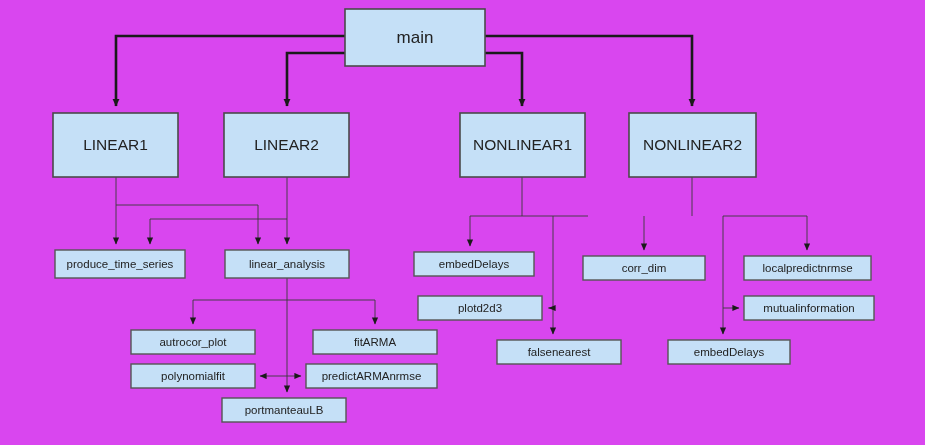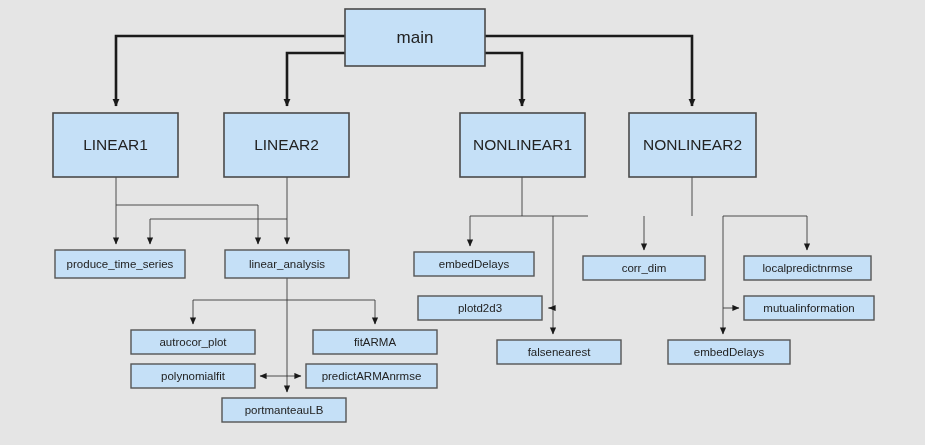--- a/index.html
+++ b/index.html
@@ -10,21 +10,21 @@
   body {
     width: 925px;
     height: 445px;
     overflow: hidden;
     font-family: "Liberation Sans", sans-serif;
   }
   #diagram-root {
     position: relative;
     width: 925px;
     height: 445px;
-    background: #e5e5e5;
+    background: #d946ef;
   }
   svg#flowchart {
     display: block;
     width: 925px;
     height: 445px;
   }
   .node-rect {
     fill: #c5e0f7;
     stroke: #555555;
     stroke-width: 1.4;

